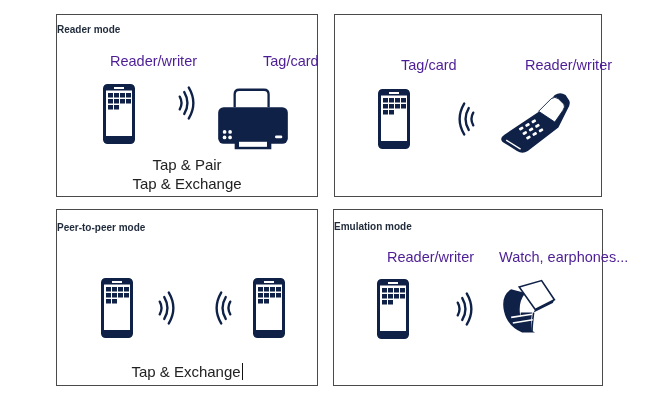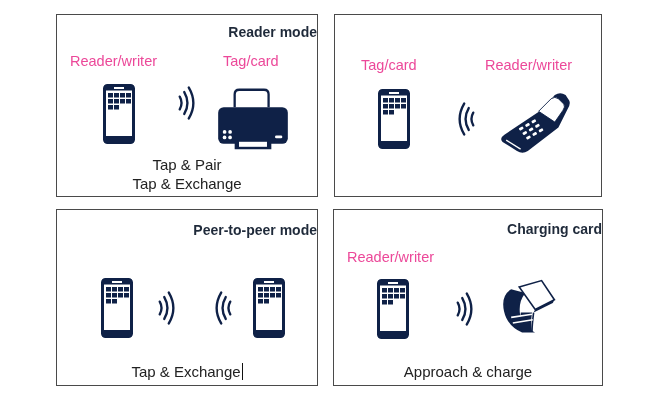--- a/index.html
+++ b/index.html
@@ -1,20 +1,20 @@
 <!DOCTYPE html>
 <html><head>
 <meta charset="utf-8">
 <style>
   html, body { margin:0; padding:0; }
   body { width:658px; height:400px; background:#ffffff; position:relative; overflow:hidden;
          font-family:"Liberation Sans", sans-serif; color:#1f2233; }
   .panel { position:absolute; border:1.5px solid #4a4a4a; box-sizing:border-box; background:#fff; }
-  .title { position:absolute; left:0; right:0; text-align:right; font-weight:bold; font-size:14px; color:#1f2a3a; }
-  .lbl { position:absolute; font-size:14.5px; color:#ec4899; white-space:nowrap; }
+  .title { position:absolute; left:0; right:0; text-align:left; font-weight:bold; font-size:10px; color:#1f2a3a; }
+  .lbl { position:absolute; font-size:14.5px; color:#4c1d95; white-space:nowrap;margin-left:40px; }
   .cap { position:absolute; left:0; right:0; text-align:center; font-size:15px; color:#222; line-height:19px; }
   .ico { position:absolute; }
   .cursor { display:inline-block; width:1px; height:17px; background:#111; vertical-align:-3px; margin-left:1px; }
 </style>
 </head>
 <body>
 
 <svg width="0" height="0" style="position:absolute">
   <defs>
     <symbol id="phone" viewBox="0 0 32 60">
@@ -135,25 +135,25 @@
     </svg>
   <svg class="ico" style="left:196px;top:68px;" width="32" height="60">
       <use href="#phone"></use>
     </svg>
   <div class="cap" style="top:152px;">
     <span>Tap &amp; Exchange</span><span class="cursor"></span>
   </div>
 </div>
 
 <div class="panel" style="left:333px;top:209px;width:270px;height:177px;">
-  <div class="title" style="top:11px;">Charging card</div>
+  <div class="title" style="top:11px;">Emulation mode</div>
   <div class="lbl" style="left:13px;top:39px;">Reader/writer</div>
+  <div class="lbl" style="left:125px;top:39px;">Watch, earphones...</div>
   <svg class="ico" style="left:43px;top:69px;" width="32" height="60">
       <use href="#phone"></use>
     </svg>
   <svg class="ico" style="left:121px;top:79px;" width="20" height="40">
       <use href="#wavesR"></use>
     </svg>
   <svg class="ico" style="left:166px;top:68px;" width="56" height="58">
       <use href="#band"></use>
     </svg>
-  <div class="cap" style="top:152px;">Approach &amp; charge</div>
 </div>
 
 </body></html>

